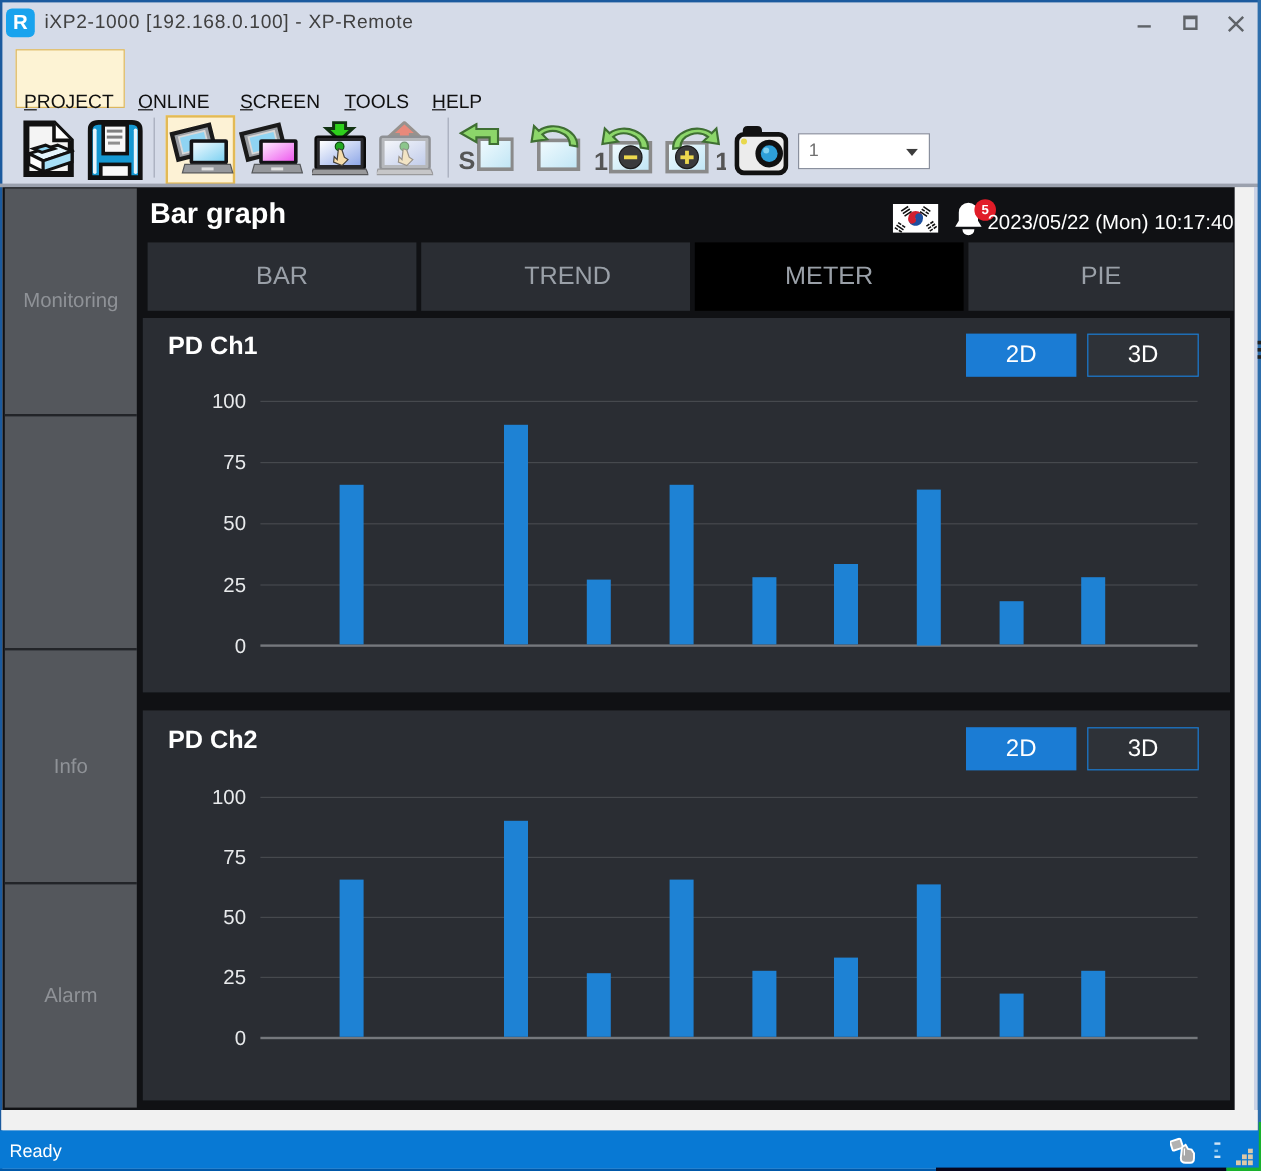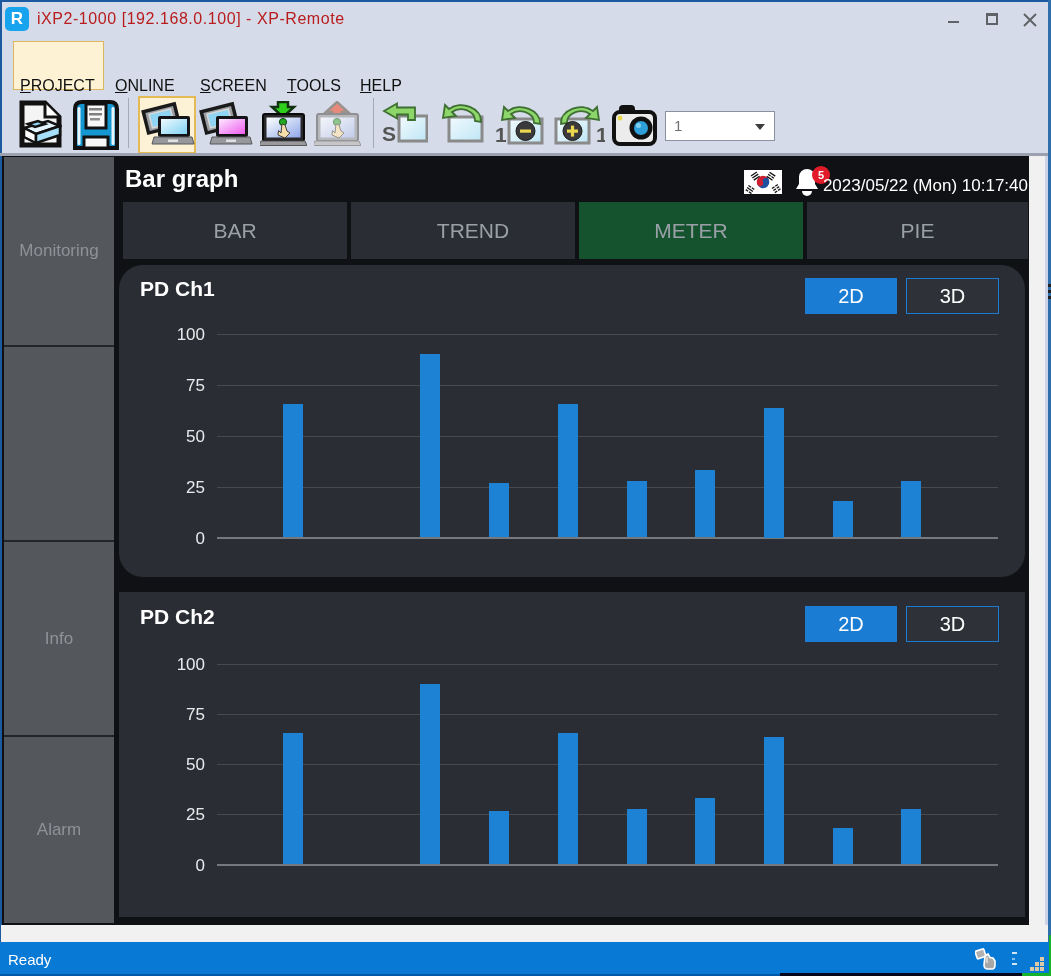--- a/index.html
+++ b/index.html
@@ -7,21 +7,21 @@
   body { font-family:"Liberation Sans", sans-serif; position:relative; background:#d5dbe8; }
   .abs { position:absolute; }
 </style>
 </head>
 <body>
 
   <div class="abs" style="left:0;top:0;width:1051px;height:2px;background:#1b5a9e;"></div>
   <div class="abs" style="left:0;top:0;width:2px;height:976px;background:#1b5a9e;"></div>
 
   <div class="abs" style="left:5px;top:7px;width:24px;height:24px;background:#18a3ee;border-radius:5px;color:#fff;font-weight:bold;font-size:17px;text-align:center;line-height:24px;">R</div>
-  <div class="abs" style="left:37px;top:10px;font-size:16px;letter-spacing:0.55px;color:#b91c1c;">iXP2-1000 [192.168.0.100] - XP-Remote</div>
+  <div class="abs" style="left:37px;top:10px;font-size:16px;letter-spacing:0.55px;color:#404040;">iXP2-1000 [192.168.0.100] - XP-Remote</div>
 
   <div class="abs" style="left:948px;top:21px;width:11px;height:2px;background:#5f6368;"></div>
   <div class="abs" style="left:986px;top:13px;width:12px;height:12px;border:2px solid #5f6368;border-top-width:3px;"></div>
   <svg class="abs" style="left:1022px;top:12px;" width="16" height="16">
     <path d="M2 2 L14 14 M14 2 L2 14" stroke="#5f6368" stroke-width="2"></path>
   </svg>
 
   <div class="abs" style="left:13px;top:41px;width:91px;height:49px;background:#fdf3d4;border:1px solid #dcb75f;"></div>
   <div class="abs" style="left:0;top:57px;width:1051px;height:20px;font-size:16px;color:#101010;margin-top:20px;">
     <span class="abs" style="left:20px;"><u>P</u>ROJECT</span>
@@ -218,24 +218,24 @@
 
   <svg class="abs" style="left:790px;top:167px;" width="34" height="30" viewBox="0 0 34 30">
     <path d="M12 24 a5 5 0 0 0 10 0 Z" fill="#fff"></path>
     <path d="M17 2 a8 8 0 0 1 8 8 v7 l3 5 H6 l3 -5 v-7 a8 8 0 0 1 8 -8 Z" fill="#fff"></path>
   </svg>
   <div class="abs" style="left:812px;top:166px;width:18px;height:18px;border-radius:50%;background:#e11c28;color:#fff;font-size:11px;font-weight:bold;text-align:center;line-height:18px;">5</div>
   <div class="abs" style="left:0;top:176px;width:1028px;text-align:right;font-size:17px;color:#fff;padding-left:19px;">2023/05/22 (Mon) 10:17:40</div>
 
   <div class="abs" style="left:123px;top:202px;width:224px;height:57px;background:#2a2d33;color:#9aa0a8;font-size:21px;display:flex;align-items:center;justify-content:center;">BAR</div>
   <div class="abs" style="left:351px;top:202px;width:224px;height:57px;background:#2a2d33;color:#9aa0a8;font-size:21px;display:flex;align-items:center;justify-content:center;padding-left:20px;">TREND</div>
-  <div class="abs" style="left:579px;top:202px;width:224px;height:57px;background:#14532d;color:#9aa0a8;font-size:21px;display:flex;align-items:center;justify-content:center;">METER</div>
+  <div class="abs" style="left:579px;top:202px;width:224px;height:57px;background:#000000;color:#9aa0a8;font-size:21px;display:flex;align-items:center;justify-content:center;">METER</div>
   <div class="abs" style="left:807px;top:202px;width:221px;height:57px;background:#2a2d33;color:#9aa0a8;font-size:21px;display:flex;align-items:center;justify-content:center;">PIE</div>
 
-  <div id="p1" class="abs" style="left:119px;top:265px;width:906px;height:312px;background:#2a2d33;border-radius:24px;">
+  <div id="p1" class="abs" style="left:119px;top:265px;width:906px;height:312px;background:#2a2d33;">
     <div class="abs" style="left:21px;top:12px;font-size:21px;font-weight:bold;color:#fff;">PD Ch1</div>
     <div class="abs" style="left:686px;top:13px;width:92px;height:36px;background:#1b7cd4;color:#fff;font-size:20px;display:flex;align-items:center;justify-content:center;">2D</div>
     <div class="abs" style="left:787px;top:13px;width:93px;height:36px;background:#2e3238;border:1px solid #1b7cd4;color:#fff;font-size:20px;display:flex;align-items:center;justify-content:center;">3D</div>
   <div class="abs" style="left: 98px; top: 68.5px; width: 781px; height: 1px; background: rgb(70, 73, 78);"></div>
     <div class="abs" style="left: 0px; top: 59.5px; width: 86px; text-align: right; font-size: 17px; color: rgb(232, 234, 236);">100</div>
     <div class="abs" style="left: 98px; top: 119.5px; width: 781px; height: 1px; background: rgb(70, 73, 78);"></div>
     <div class="abs" style="left: 0px; top: 110.5px; width: 86px; text-align: right; font-size: 17px; color: rgb(232, 234, 236);">75</div>
     <div class="abs" style="left: 98px; top: 170.5px; width: 781px; height: 1px; background: rgb(70, 73, 78);"></div>
     <div class="abs" style="left: 0px; top: 161.5px; width: 86px; text-align: right; font-size: 17px; color: rgb(232, 234, 236);">50</div>
     <div class="abs" style="left: 98px; top: 221.5px; width: 781px; height: 1px; background: rgb(70, 73, 78);"></div>

